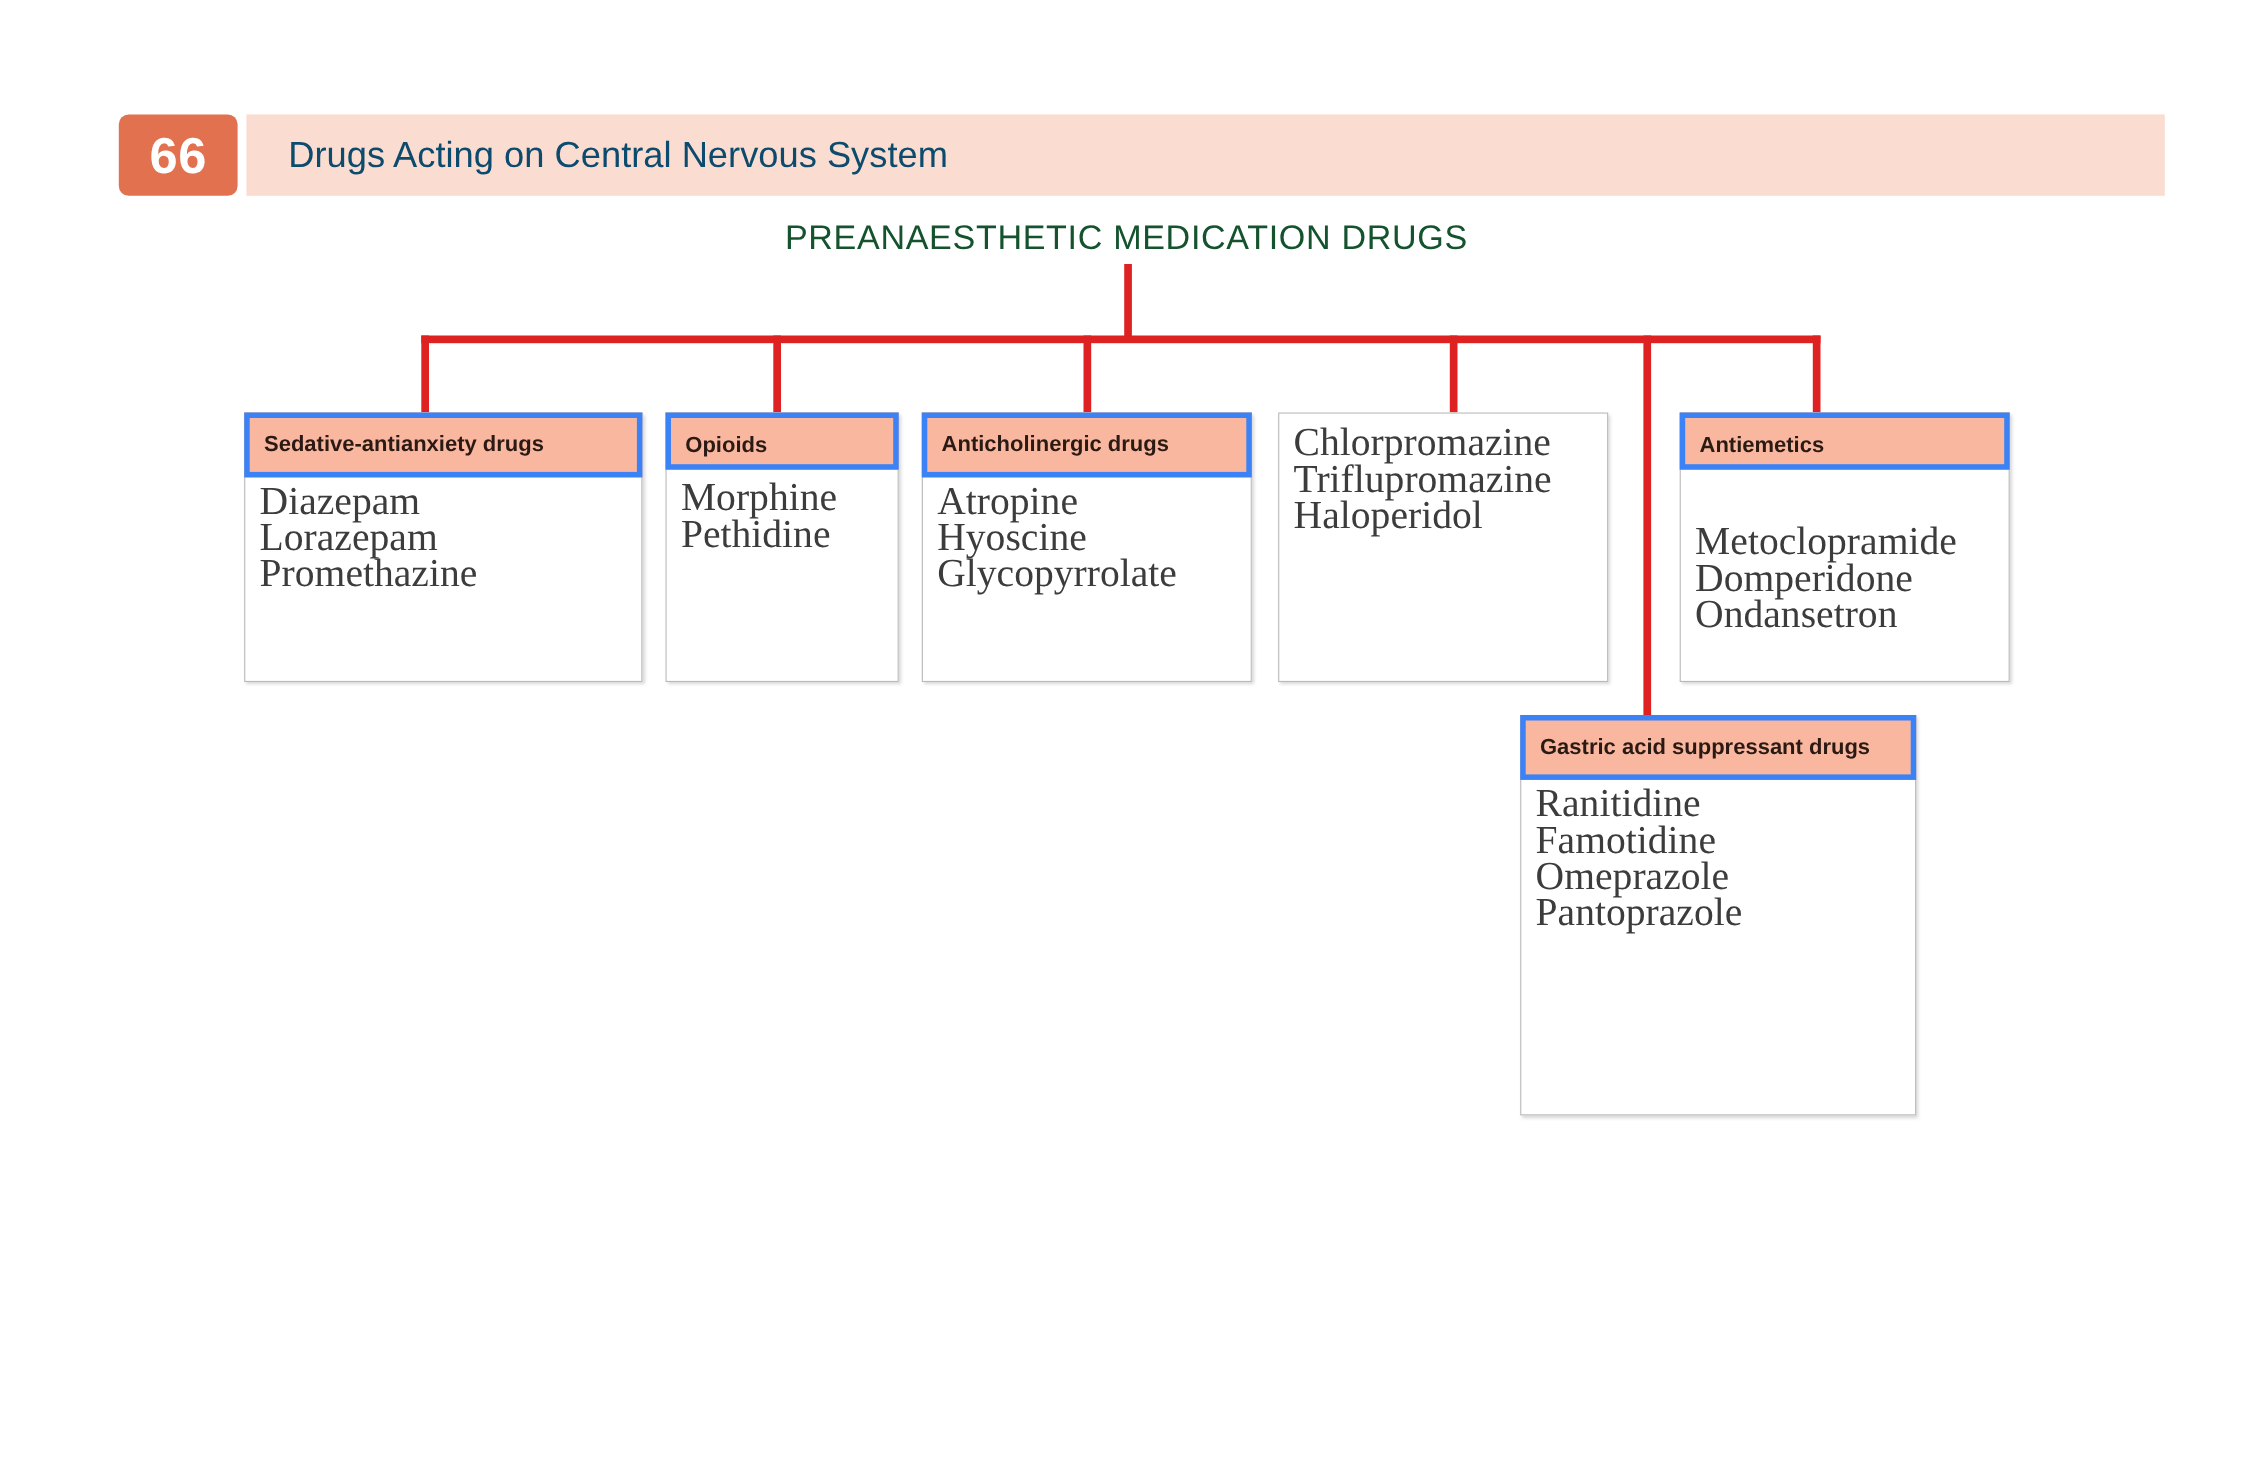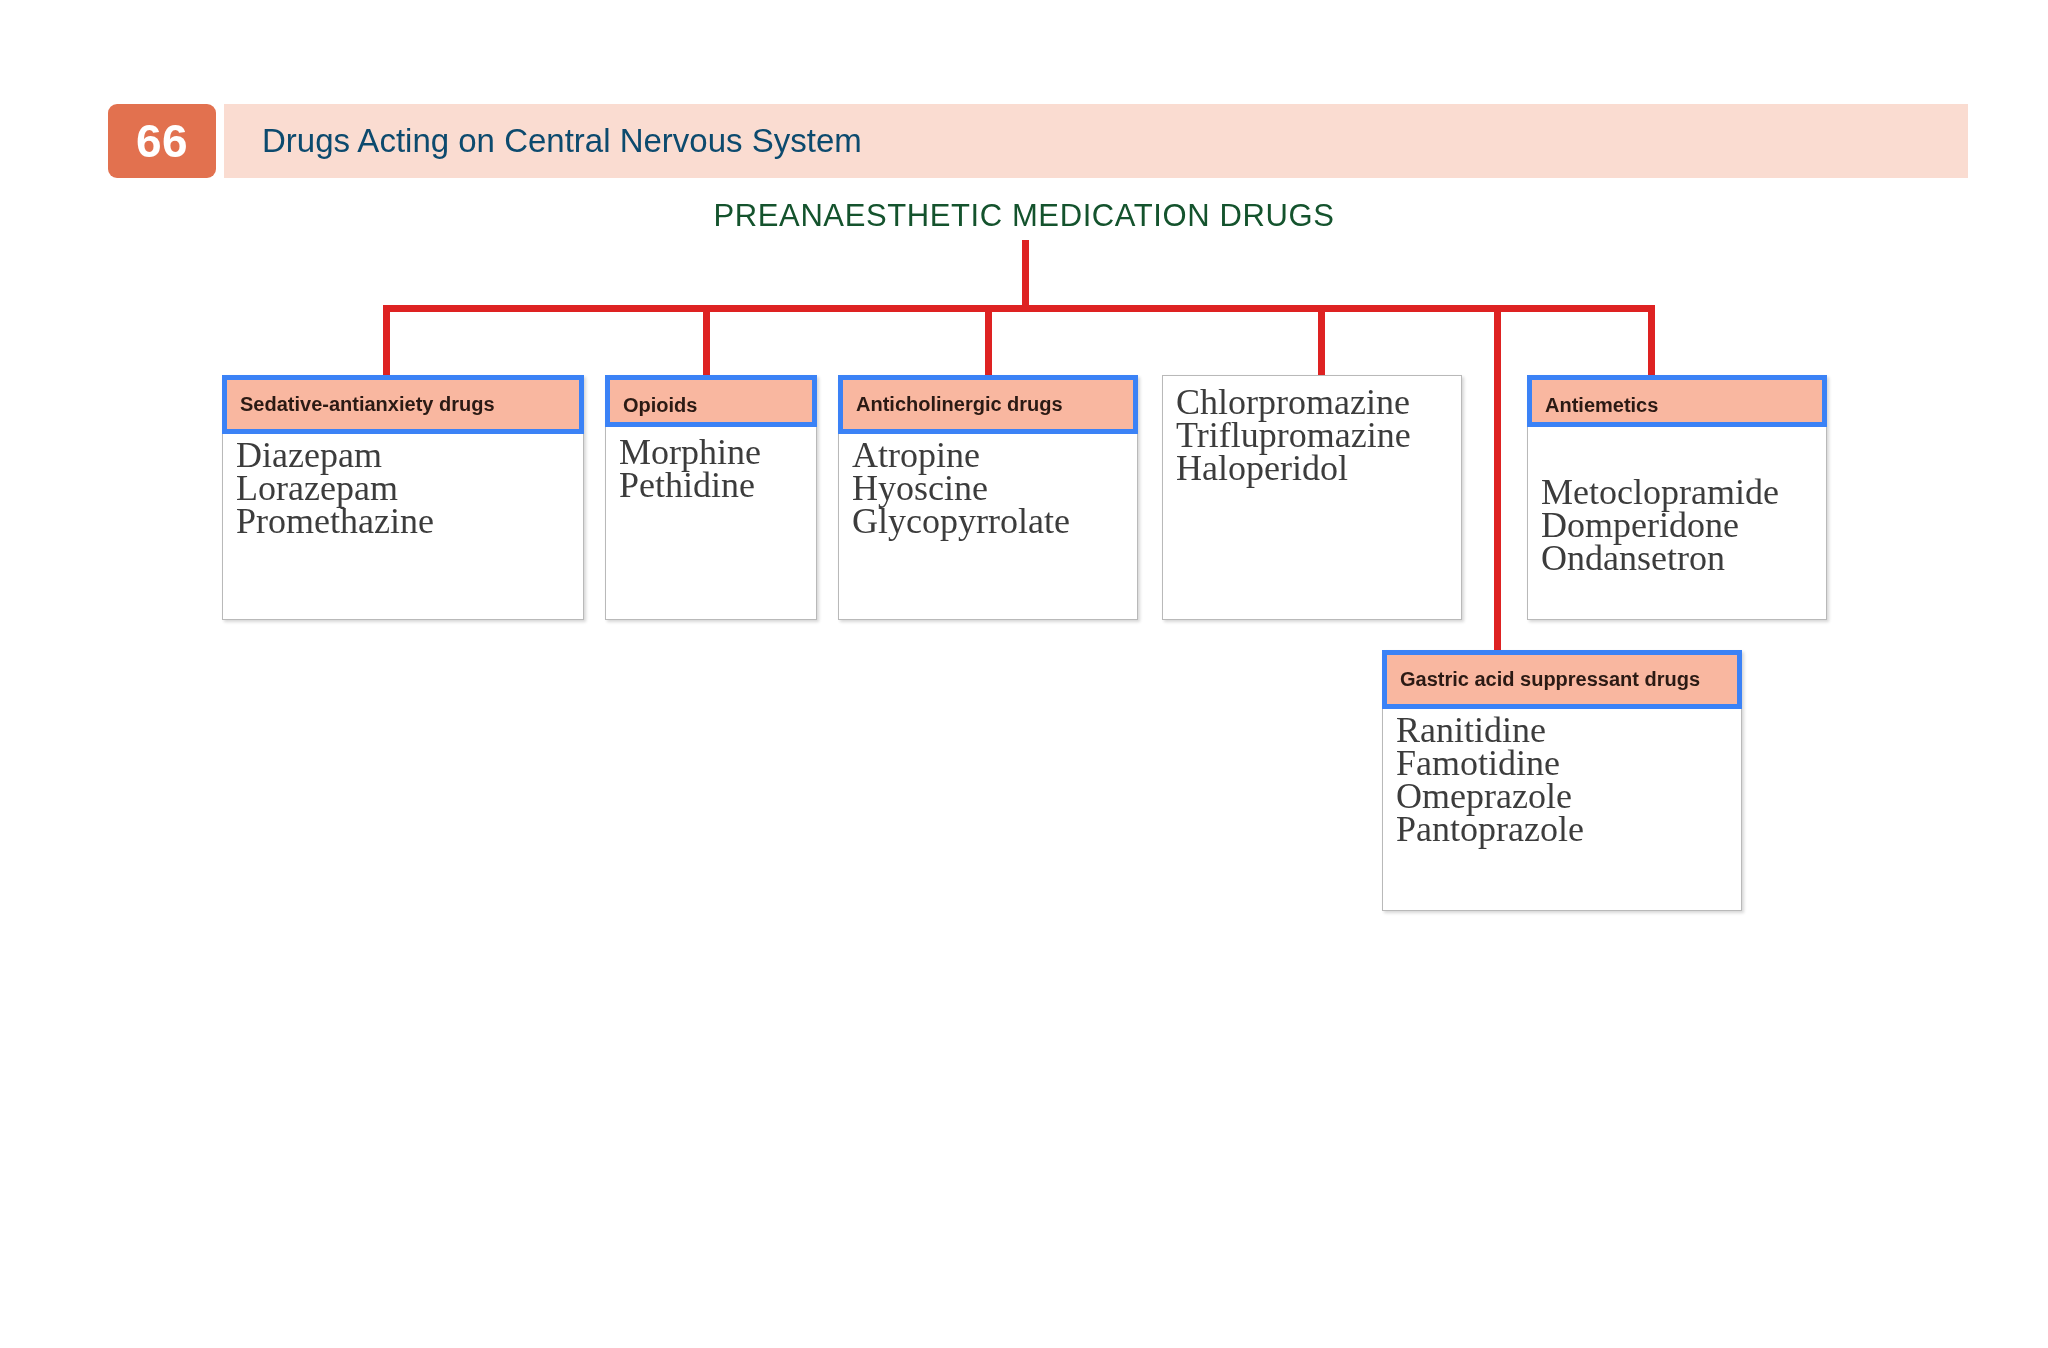--- a/index.html
+++ b/index.html
@@ -161,21 +161,21 @@
 
 <div class="node" style="left:1527px; top:375px; width:300px; height:245px;">
   <div class="node-head" style="height:52px; line-height:34px; padding-top:8px;">Antiemetics</div>
   <div class="node-body" style="padding-top:10px;margin-top:40px;">
     <div class="drug">Metoclopramide</div>
     <div class="drug">Domperidone</div>
     <div class="drug">Ondansetron</div>
   </div>
 </div>
 
-<div class="node" style="left:1382px; top:650px; width:360px; height:261px;">
+<div class="node" style="left:1382px; top:650px; width:360px; height:364px;">
   <div class="node-head">Gastric acid suppressant drugs</div>
   <div class="node-body">
     <div class="drug">Ranitidine</div>
     <div class="drug">Famotidine</div>
     <div class="drug">Omeprazole</div>
     <div class="drug">Pantoprazole</div>
   </div>
 </div>
 
 </body></html>

